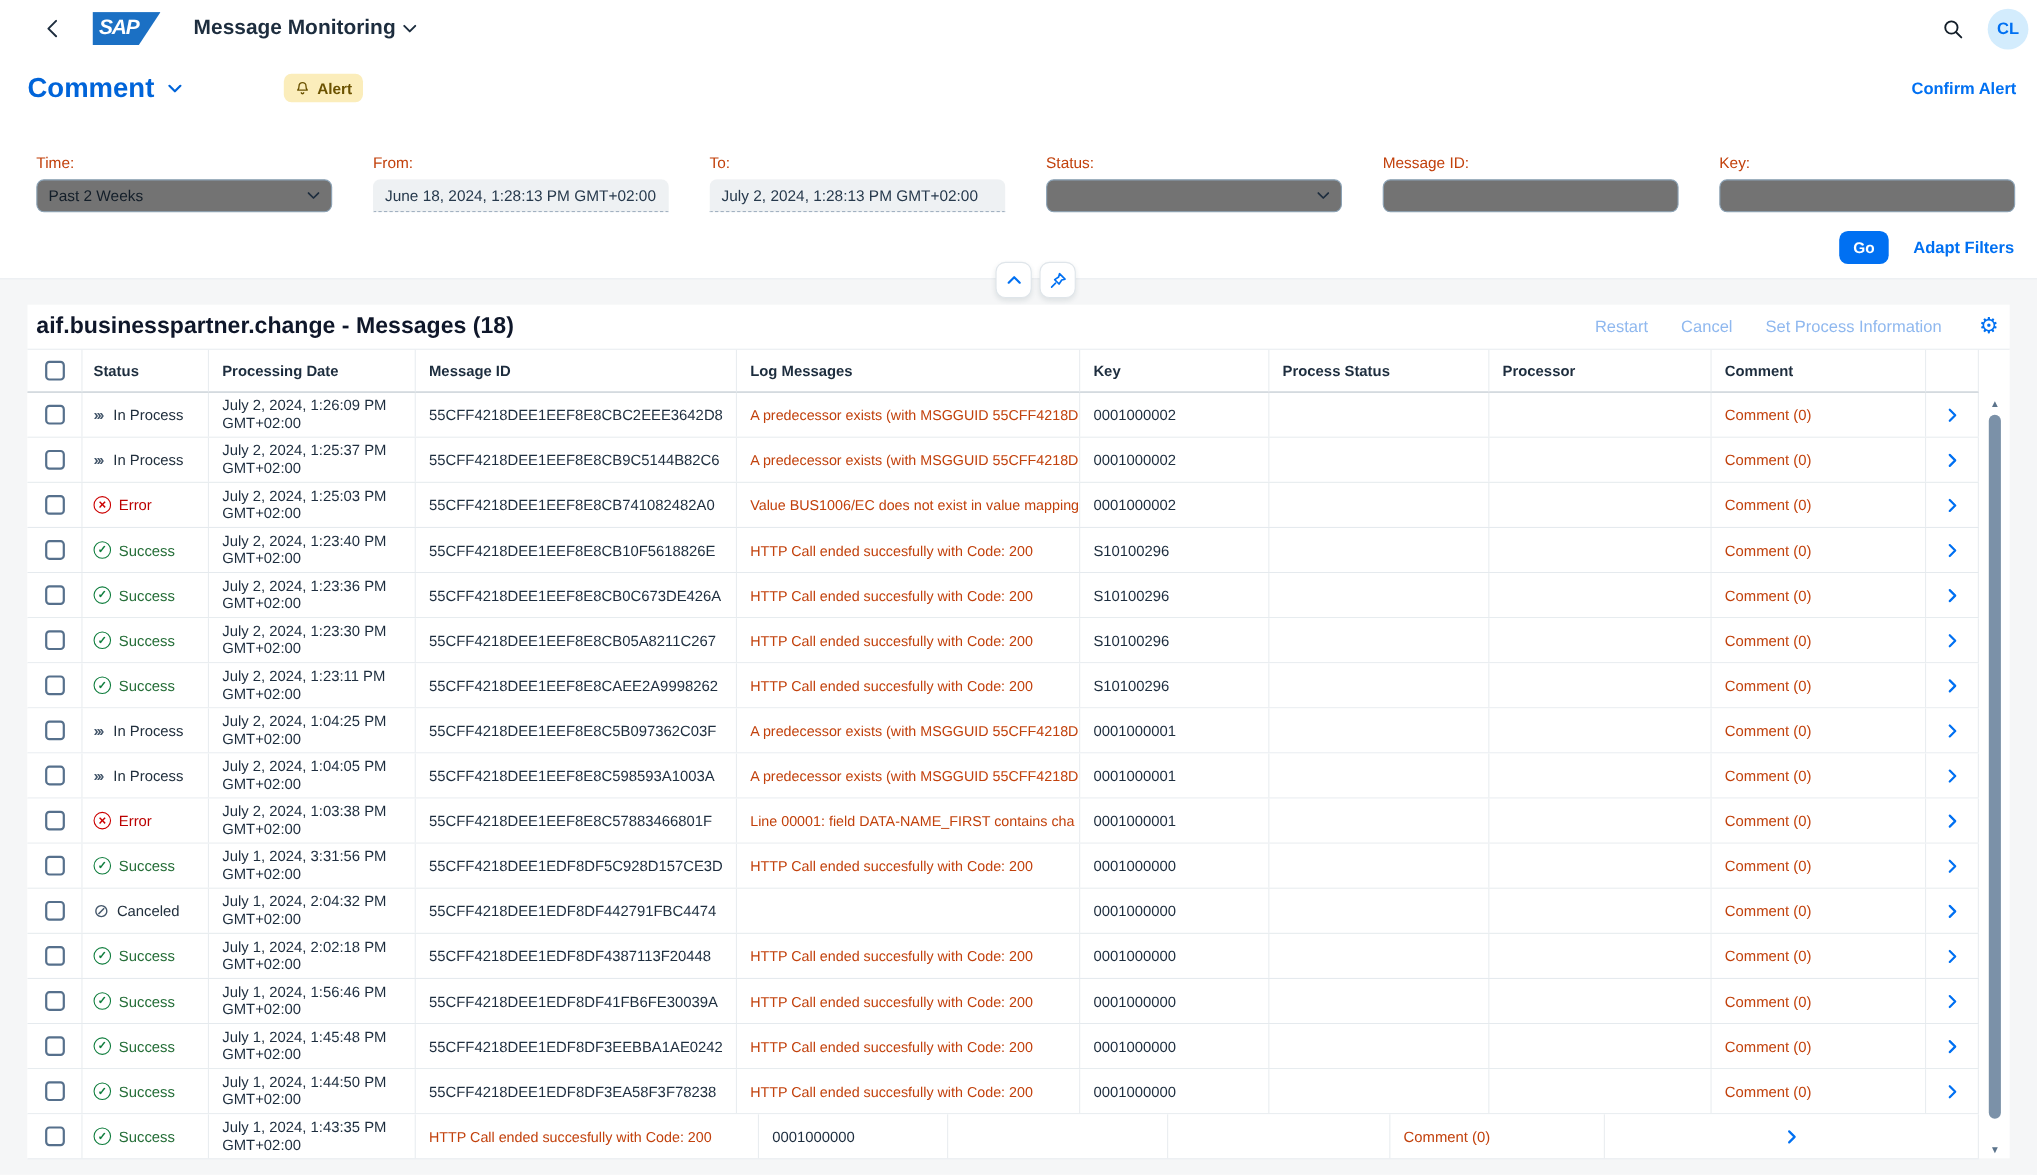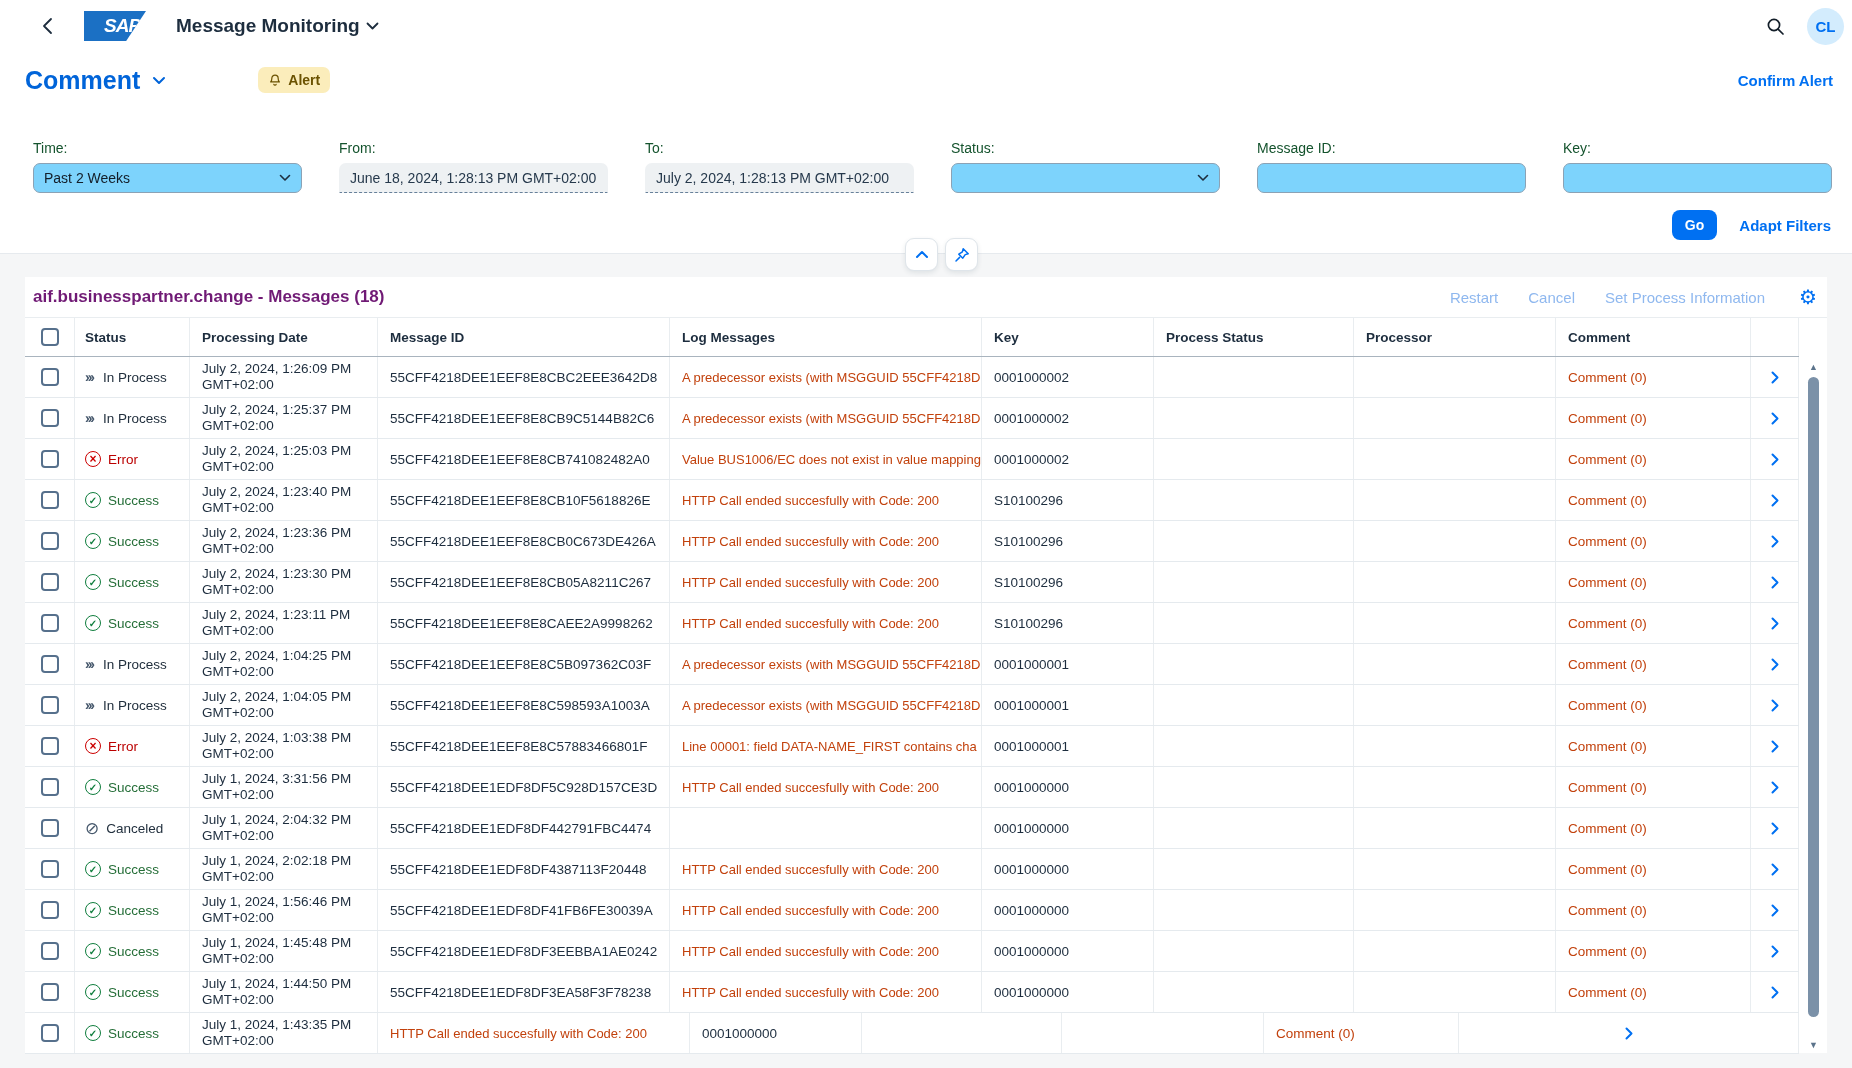--- a/index.html
+++ b/index.html
@@ -8,53 +8,53 @@
     font-family:"Liberation Sans", sans-serif;
     background:#f5f6f7;
     color:#1d2d3e;
     position:relative;
   }
   .white-top { position:absolute; top:0; left:0; width:1852px; height:254px; background:#fff; border-bottom:1px solid #e6eaee; }
 
   
   .shell { position:absolute; top:0; left:0; width:1852px; height:52px; background:#fff; display:flex; align-items:center; }
   .back-btn { width:34px; height:34px; margin-left:30px; display:flex; align-items:center; justify-content:center; cursor:pointer; }
-  .sap-logo { margin-left:20px; width:62px; height:30px; background:#1b70c4; clip-path:polygon(0 0,100% 0,68% 100%,0 100%); display:flex; align-items:center; color:#fff; font-style:italic; font-weight:bold; font-size:19px; padding-left:20px; letter-spacing:-1px; }
+  .sap-logo { margin-left:20px; width:62px; height:30px; background:#1b70c4; clip-path:polygon(0 0,100% 0,68% 100%,0 100%); display:flex; align-items:center; color:#fff; font-style:italic; font-weight:bold; font-size:19px; padding-left:6px; letter-spacing:-1px; }
   .shell-title { margin-left:30px; font-size:19px; font-weight:700; color:#1d2d3e; display:flex; align-items:center; gap:6px; cursor:pointer; }
   .shell-spacer { flex:1; }
   .search-btn { width:36px; height:36px; display:flex; align-items:center; justify-content:center; cursor:pointer; }
   .avatar { width:37px; height:37px; border-radius:50%; background:#d3ecfd; color:#0070f2; font-size:15px; font-weight:600; display:flex; align-items:center; justify-content:center; margin:0 8px 0 14px; cursor:pointer; }
 
   
   .variant-bar { position:absolute; top:52px; left:0; width:1852px; height:56px; display:flex; align-items:center; padding:0 19px 0 25px; }
   .variant-title { color:#0064d9; font-size:25px; font-weight:700; display:flex; align-items:center; gap:12px; cursor:pointer; }
   .alert-badge { margin-left:92px; background:#fbedbb; color:#6b5200; border-radius:7px; height:26px; padding:0 10px; font-size:14px; font-weight:600; display:flex; align-items:center; gap:6px; cursor:pointer; }
   .confirm-alert { margin-left:auto; color:#0070f2; font-size:15px; font-weight:600; cursor:pointer; }
 
   
   .filter-bar { position:absolute; top:140px; left:0; width:1852px; padding:0 20px 0 33px; }
   .filter-row { display:flex; gap:37px; }
   .fgroup { flex:1; }
-  .flabel { font-size:14px; color:#14532d; margin-bottom:7px; }
-  .ffield { height:30px; border:1px solid #8ba2b5; border-radius:7px; background:#7dd3fc; font-size:14px; color:#131e29; display:flex; align-items:center; padding:0 10px; width:100%; }
+  .flabel { font-size:14px; color:#c2410c; margin-bottom:7px; }
+  .ffield { height:30px; border:1px solid #8ba2b5; border-radius:7px; background:#737373; font-size:14px; color:#131e29; display:flex; align-items:center; padding:0 10px; width:100%; }
   .fselect { justify-content:space-between; cursor:pointer; }
   .freadonly { background:#eef1f3; border:1px solid #eef1f3; border-bottom:1px dashed #67809a; border-radius:7px 7px 0 0; color:#26394c; }
   input.ffield { outline:none; }
   .go-row { display:flex; justify-content:flex-end; align-items:center; gap:22px; margin-top:17px; padding-right:1px; }
   .go-btn { background:#0070f2; color:#fff; border:none; border-radius:8px; height:30px; padding:0 13px; font-size:14px; font-weight:600; font-family:inherit; cursor:pointer; }
   .adapt-filters { color:#0070f2; font-size:15px; font-weight:600; cursor:pointer; }
 
   
   .float-btns { position:absolute; top:238px; left:905px; display:flex; gap:7px; }
   .fbtn { width:33px; height:33px; background:#fff; border:1px solid #dfe5ea; border-radius:9px; box-shadow:0 2px 5px rgba(34,54,73,.10); display:flex; align-items:center; justify-content:center; color:#0070f2; cursor:pointer; }
 
   
   .table-card { position:absolute; top:277px; left:25px; width:1802px; height:776px; background:#fff; }
   .tc-toolbar { height:41px; display:flex; align-items:center; padding:0 10px 0 8px; border-bottom:1px solid #e9edf0; }
-  .tc-title { font-size:17px; font-weight:700; color:#701a75; }
+  .tc-title { font-size:21px; font-weight:700; color:#0f172a; }
   .tc-actions { margin-left:auto; display:flex; align-items:center; gap:30px; }
   .tc-action { font-size:15px; color:#8fb8ef; cursor:pointer; }
   .gear-btn { color:#0070f2; font-size:20px; line-height:1; cursor:pointer; margin-left:4px; }
 
   .thead { display:flex; height:39px; border-bottom:1px solid #a9b4be; width:calc(100% - 28px); }
   .thead > div { display:flex; align-items:center; padding:0 12px; font-size:13.5px; font-weight:600; color:#1d2d3e; border-right:1px solid #e9edf0; }
   .tbody-wrap { position:relative; height:696px; }
   .tbody { width:calc(100% - 28px); }
   .trow { display:flex; height:41px; border-bottom:1px solid #e5eaee; background:#fff; }
   .trow > div { display:flex; align-items:center; padding:0 12px; font-size:13.5px; border-right:1px solid #e9edf0; overflow:hidden; white-space:nowrap; }

